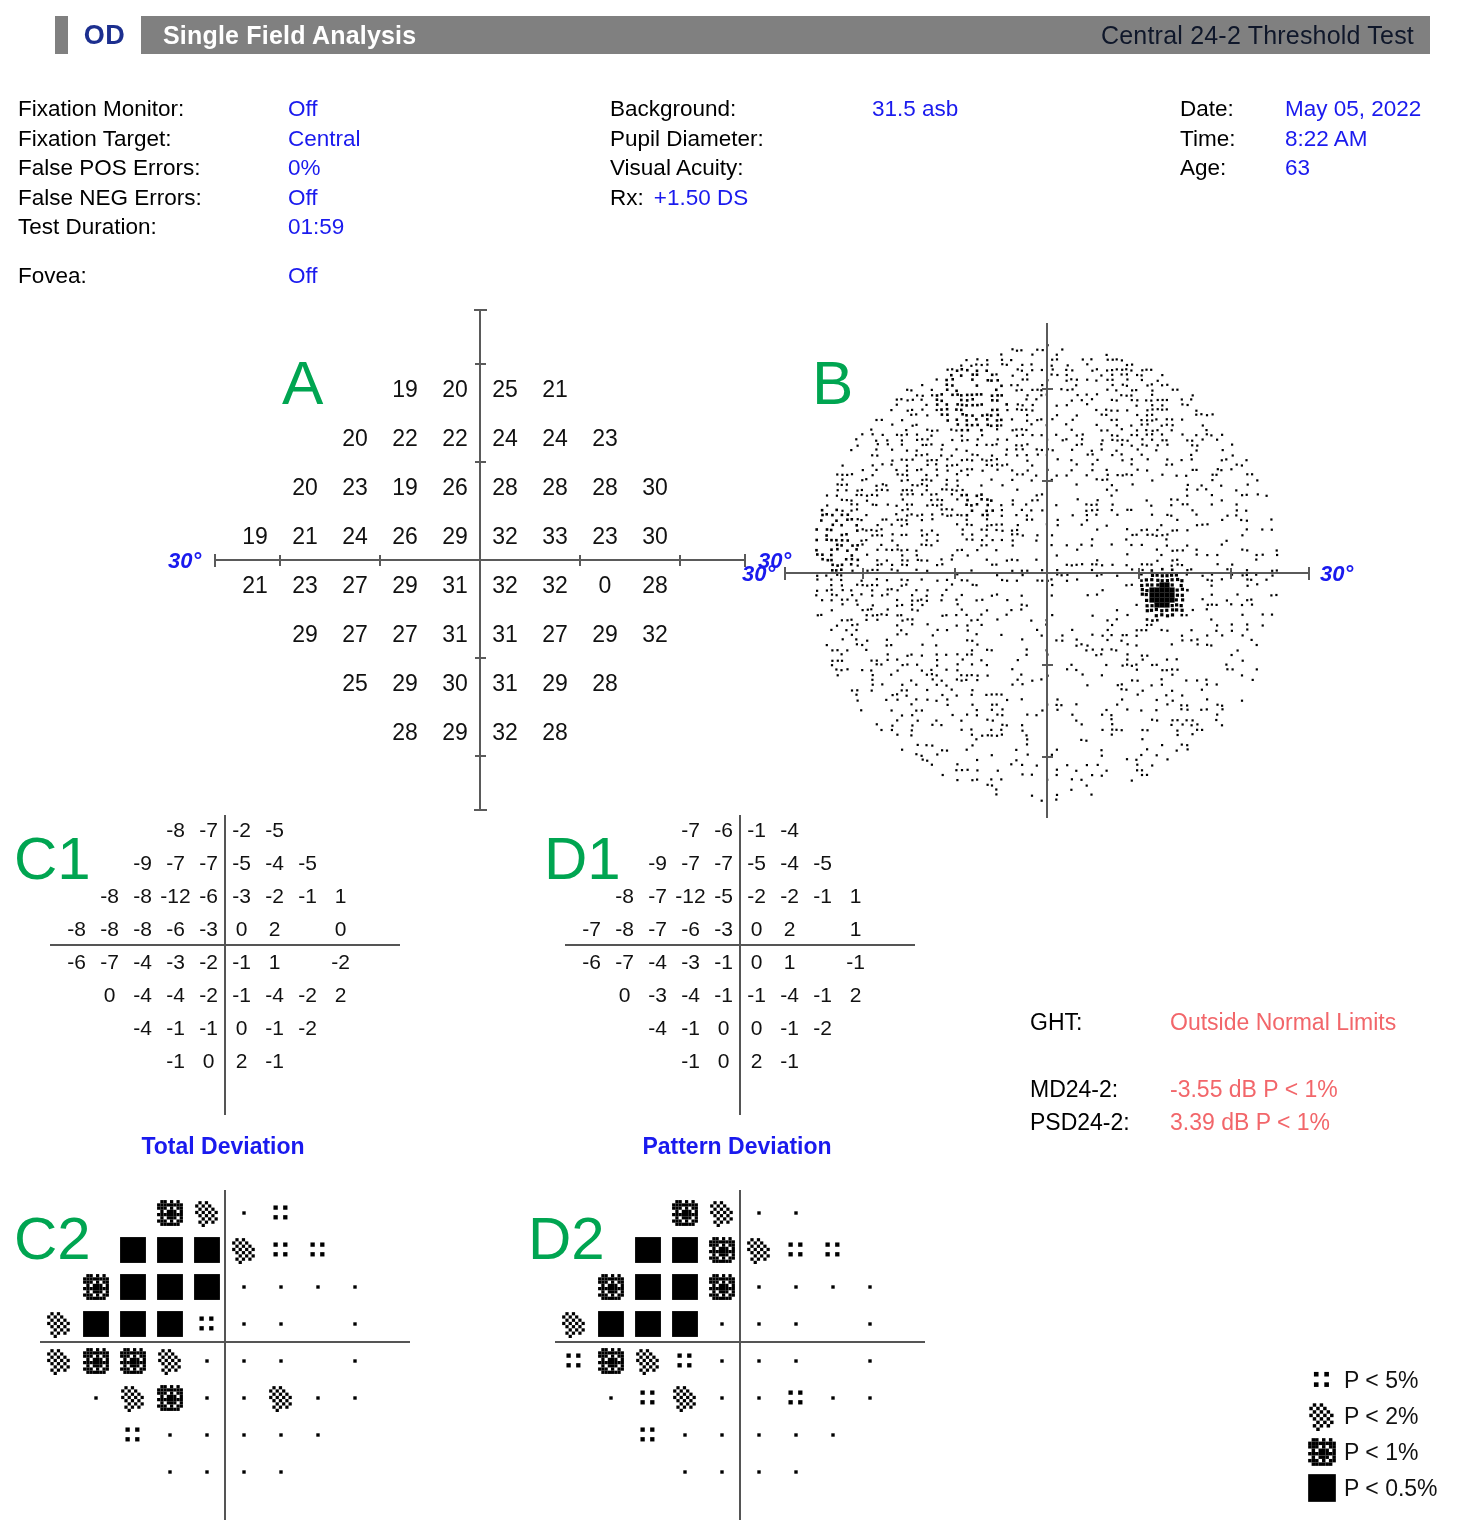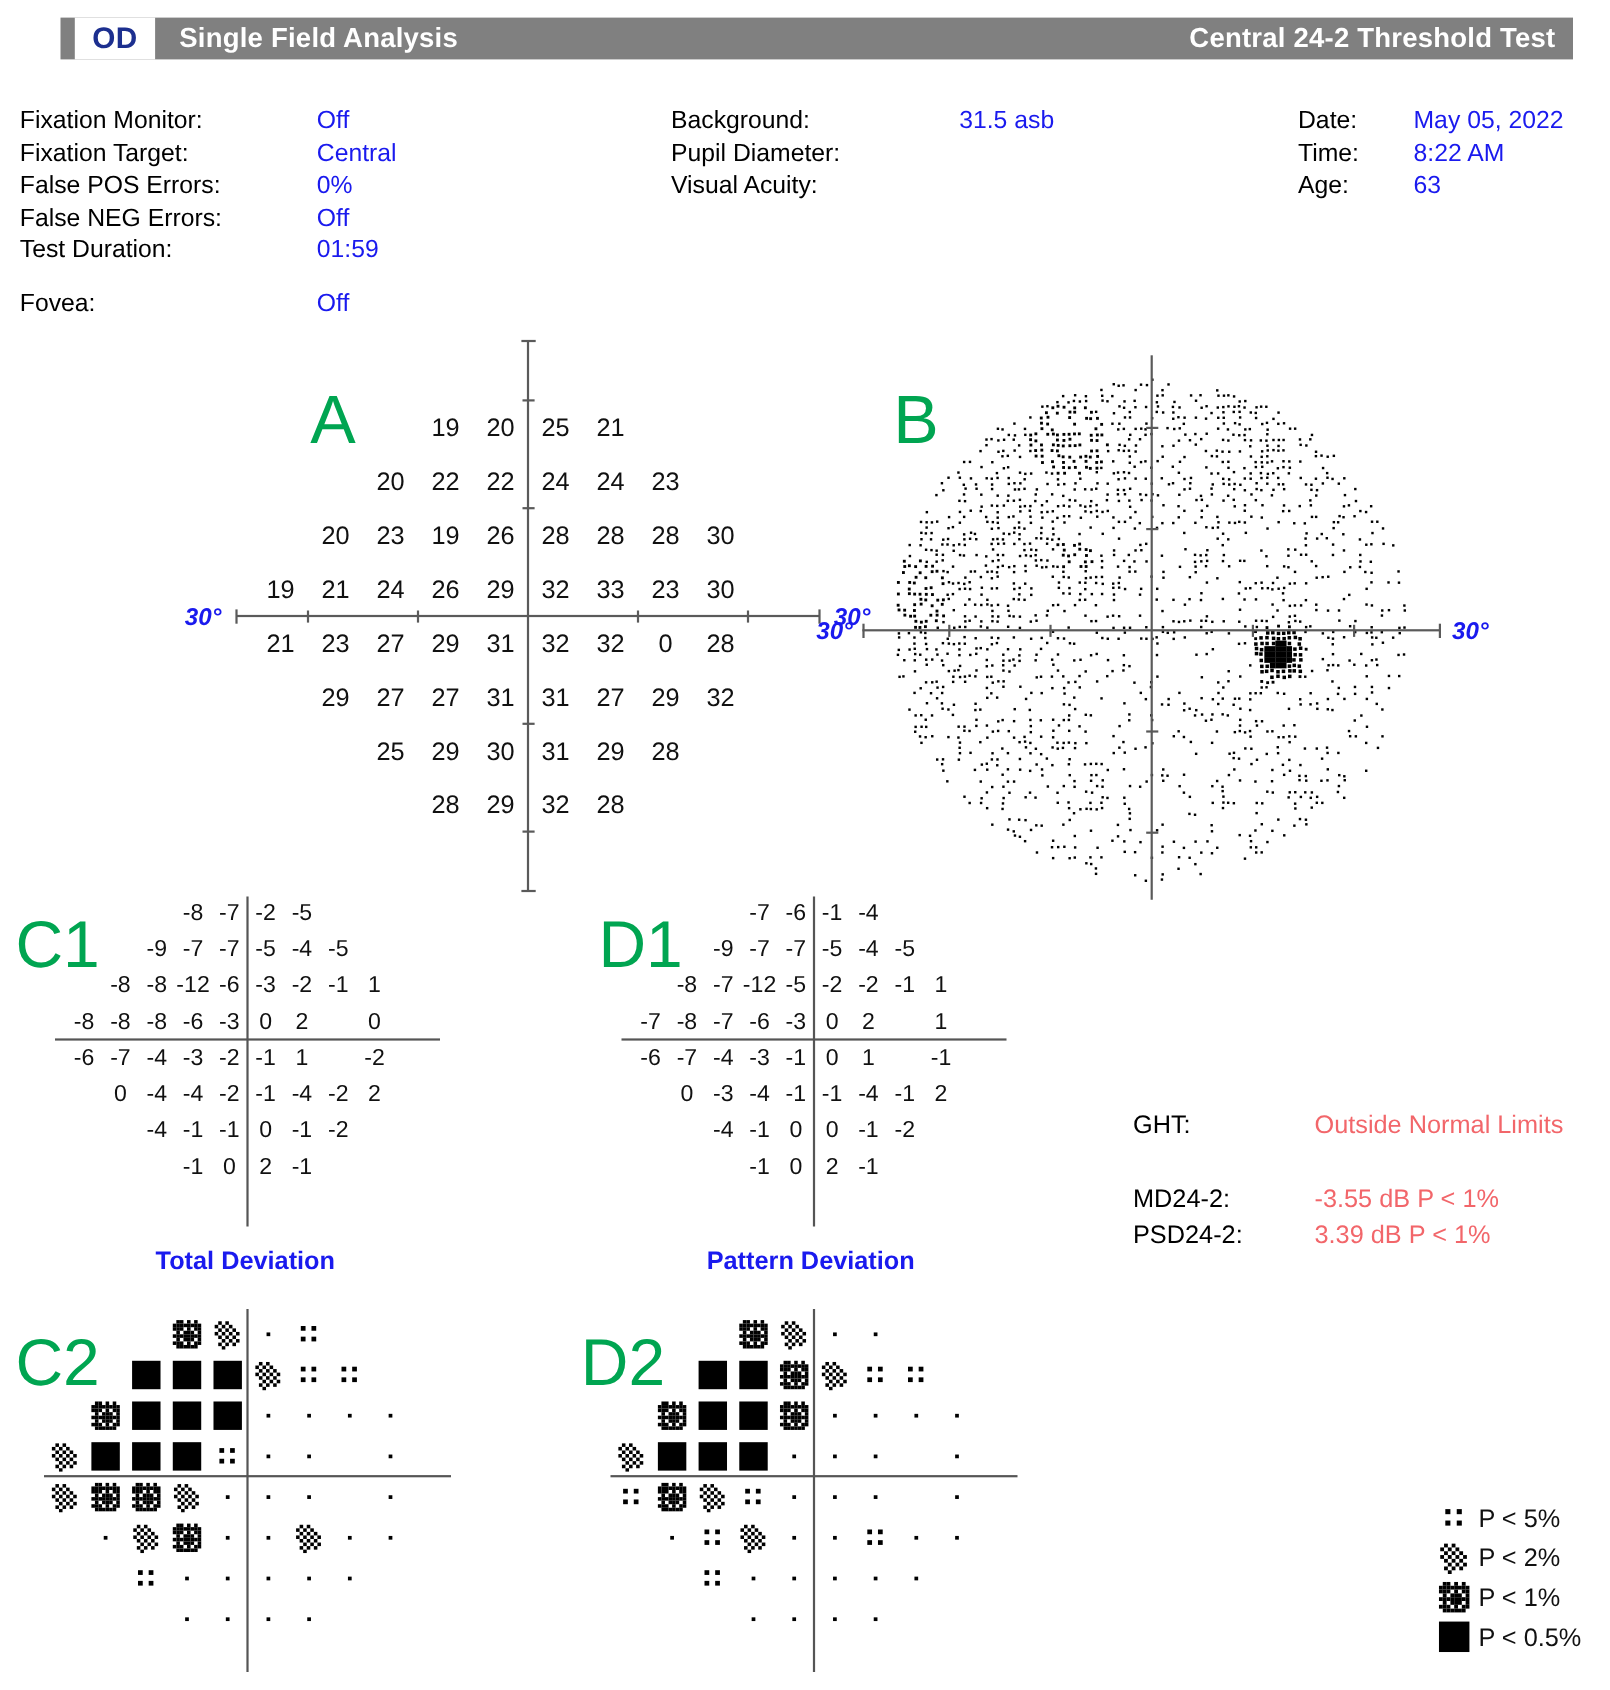--- a/index.html
+++ b/index.html
@@ -23,21 +23,21 @@
     width: 73px; height: 38px; background: #ffffff;
     margin-left: 13px;
     display: flex; align-items: center; justify-content: center;
   }
   .hdr-od { color: #1c2f8f; font-size: 27px; font-weight: bold; letter-spacing: .5px;}
   .hdr-title {
     color: #ffffff; font-size: 25px; font-weight: bold;
     margin-left: 22px; letter-spacing:.2px;
   }
   .hdr-right {
-    color: #ffffff; font-size: 25px; font-weight: bold;
+    color: #0f172a; font-size: 25px; font-weight: normal;
     position: absolute; right: 16px; top: 5px; letter-spacing:.2px;
   }
   
   .params { position:absolute; font-size: 22.5px; }
   .params .lbl { color:#000; white-space:nowrap; }
   .params .val { color:#1a1aee; white-space:nowrap; }
   .prow { display:flex; line-height: 29.5px; }
 
   #params-left  { left: 18px;  top: 94px; }
   #params-left .lbl  { width: 270px; }
@@ -87,21 +87,21 @@
     position:absolute; color:#1a1aee; font-size:23px; font-weight:bold;
     transform: translateX(-50%);
   }
 
   
   .psym { position:absolute; transform: translate(-50%,-50%); }
   .psym svg { display:block; }
 
   
   #stats { position:absolute; left:1030px; top:1006px; font-size:23px; }
-  #stats .srow { display:flex; line-height:33px;gap:25px; }
+  #stats .srow { display:flex; line-height:33px; }
   #stats .slbl { width:140px; color:#000; }
   #stats .sval-red { color:#f2666a; white-space:nowrap;}
   #stats .sval-blue { color:#1a1aee; }
   #stats .gap { height:34px; }
 
   
   #legend { position:absolute; left:1300px; top:1362px; font-size:23px; }
   #legend .lrow { display:flex; align-items:center; height:36px; }
   #legend .lsym { width:44px; display:flex; align-items:center; justify-content:center;}
   #legend .ltxt { color:#111; white-space:nowrap; }
@@ -151,20 +151,24 @@
       <span class="lbl">Background:</span>
       <span class="val">31.5 asb</span>
     </div>
     <div class="prow">
       <span class="lbl">Pupil Diameter:</span>
       <span class="val"></span>
     </div>
     <div class="prow">
       <span class="lbl">Visual Acuity:</span>
       <span class="val"></span>
+    </div>
+    <div class="prow rx-row">
+      <span class="lbl">Rx:</span>
+      <span class="val">+1.50 DS</span>
     </div>
   </div>
 <div class="params" id="params-right">
     <div class="prow">
       <span class="lbl">Date:</span>
       <span class="val">May 05, 2022</span>
     </div>
     <div class="prow">
       <span class="lbl">Time:</span>
       <span class="val">8:22 AM</span>

